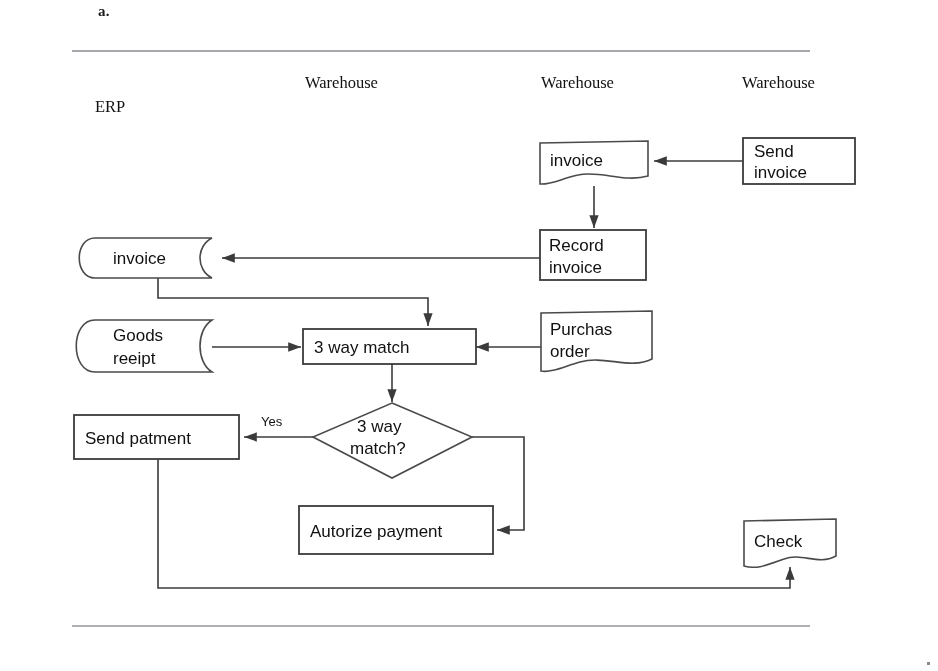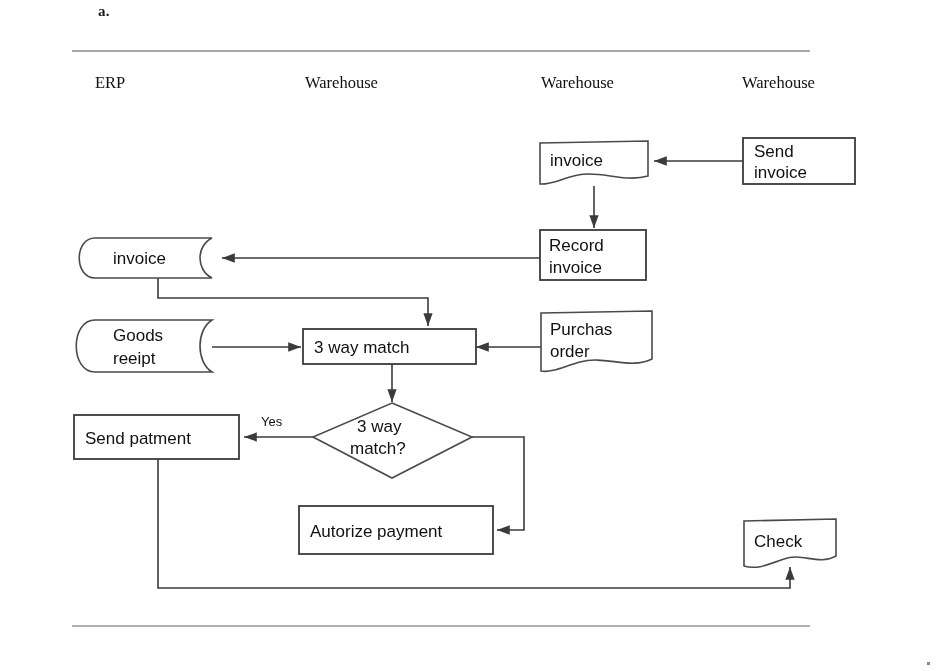--- a/index.html
+++ b/index.html
@@ -86,21 +86,21 @@
 </head>
 <body>
 
 <div id="page">
 
   <div class="label-a">a.</div>
 
   <div class="rule rule-top"></div>
   <div class="rule rule-bot"></div>
 
-  <div class="col-head" style="left:95px;">ERP</div>
+  <div class="col-head" style="left:95px;margin-top:24px;">ERP</div>
   <div class="col-head" style="left:305px;">Warehouse</div>
   <div class="col-head" style="left:541px;text-align:right;">Warehouse</div>
   <div class="col-head" style="left:742px;">Warehouse</div>
 
   <svg class="flow" viewBox="0 0 938 671">
     <defs>
       <marker id="arrow" markerWidth="9" markerHeight="9" refX="8" refY="3.2" orient="auto" markerUnits="strokeWidth">
         <path d="M0,0.3 L8,3.2 L0,6.1 z" fill="#3b3b3b"></path>
       </marker>
     </defs>

